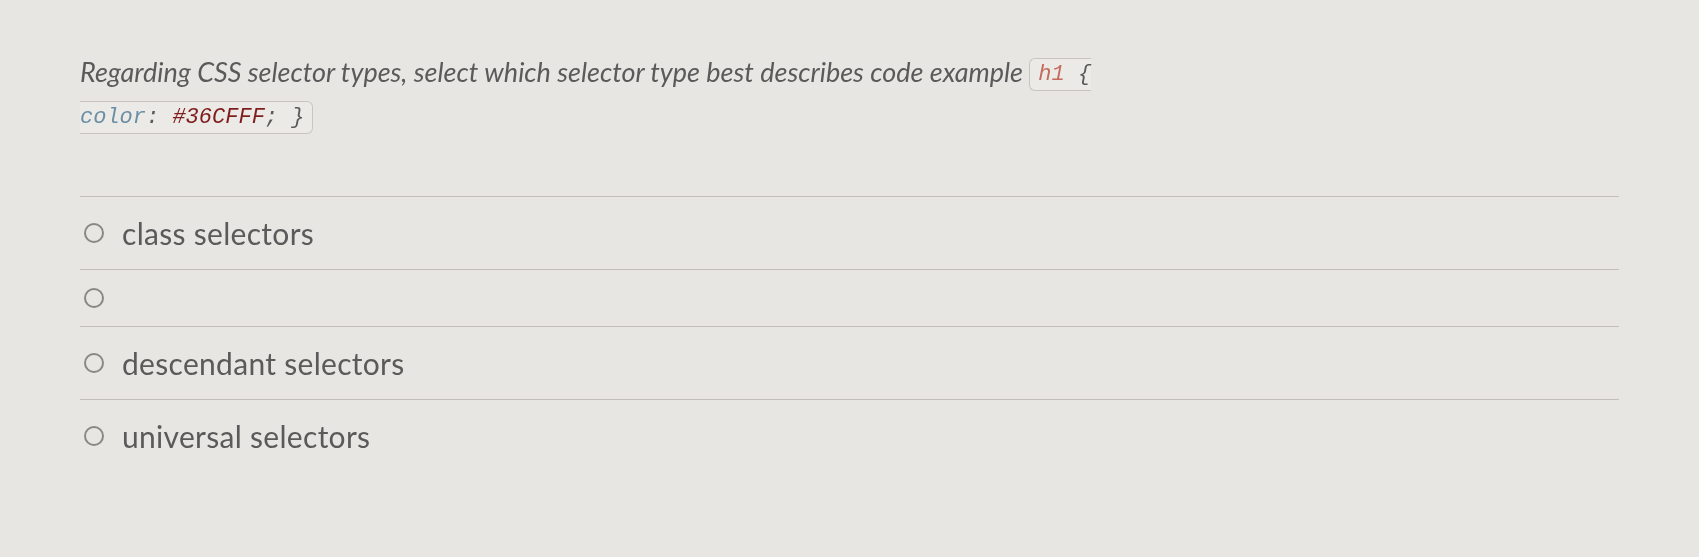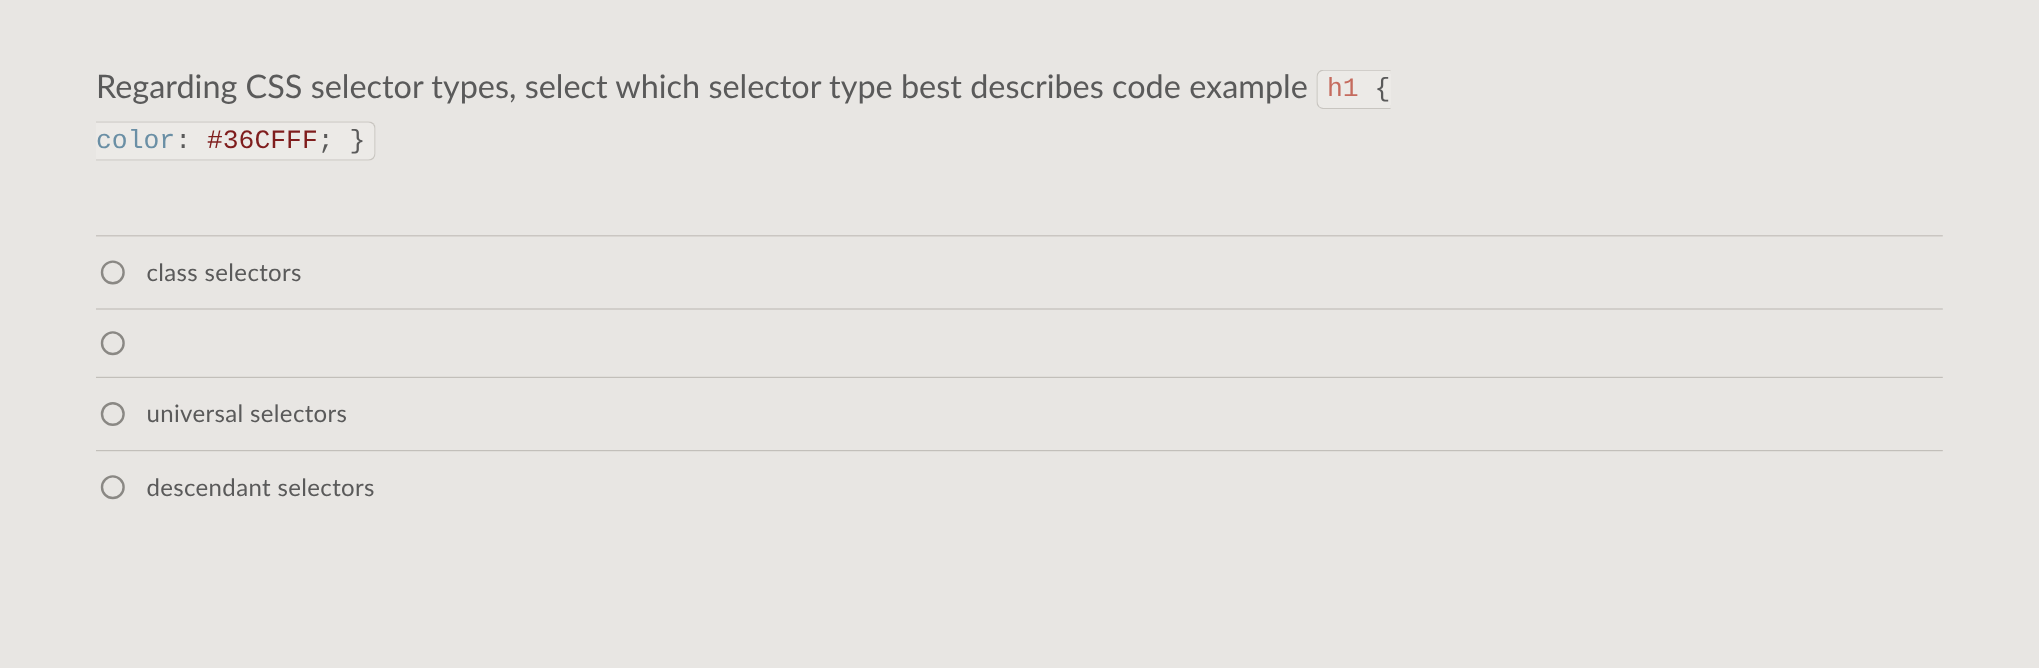--- a/index.html
+++ b/index.html
@@ -17,20 +17,21 @@
       overflow: hidden;
     }
     .question-block {
       width: 100%;
     }
     .question-text {
       font-size: 27px;
       color: #5a5a5a;
       line-height: 1.6;
       margin-bottom: 20px;
+      font-style: italic;
     }
     .code-inline {
       font-family: "Courier New", Consolas, monospace;
       font-size: 22px;
       background: #eceae7;
       border: 1px solid #c8c5c0;
       border-radius: 6px;
       padding: 3px 8px;
       vertical-align: 2px;
       white-space: pre;
@@ -60,21 +61,21 @@
     .radio-circle {
       width: 20px;
       height: 20px;
       border: 2px solid #8a8884;
       border-radius: 50%;
       flex-shrink: 0;
       margin-right: 18px;
       background: transparent;
     }
     .option-label {
-      font-size: 20px;
+      font-size: 30px;
       color: #5a5a5a;
       letter-spacing: 0.3px;
     }
   </style>
 </head>
 <body>
 
 <div class="question-block">
   <div class="question-text">
     <span>Regarding CSS selector types, select which selector type best describes code example</span>
@@ -84,20 +85,20 @@
   <div class="options">
     <div class="option-row">
       <span class="radio-circle"></span>
       <span class="option-label">class selectors</span>
     </div>
     <div class="option-row">
       <span class="radio-circle"></span>
     </div>
     <div class="option-row">
       <span class="radio-circle"></span>
-      <span class="option-label">universal selectors</span>
+      <span class="option-label">descendant selectors</span>
     </div>
     <div class="option-row">
       <span class="radio-circle"></span>
-      <span class="option-label">descendant selectors</span>
+      <span class="option-label">universal selectors</span>
     </div>
   </div>
 </div>
 
 </body></html>

